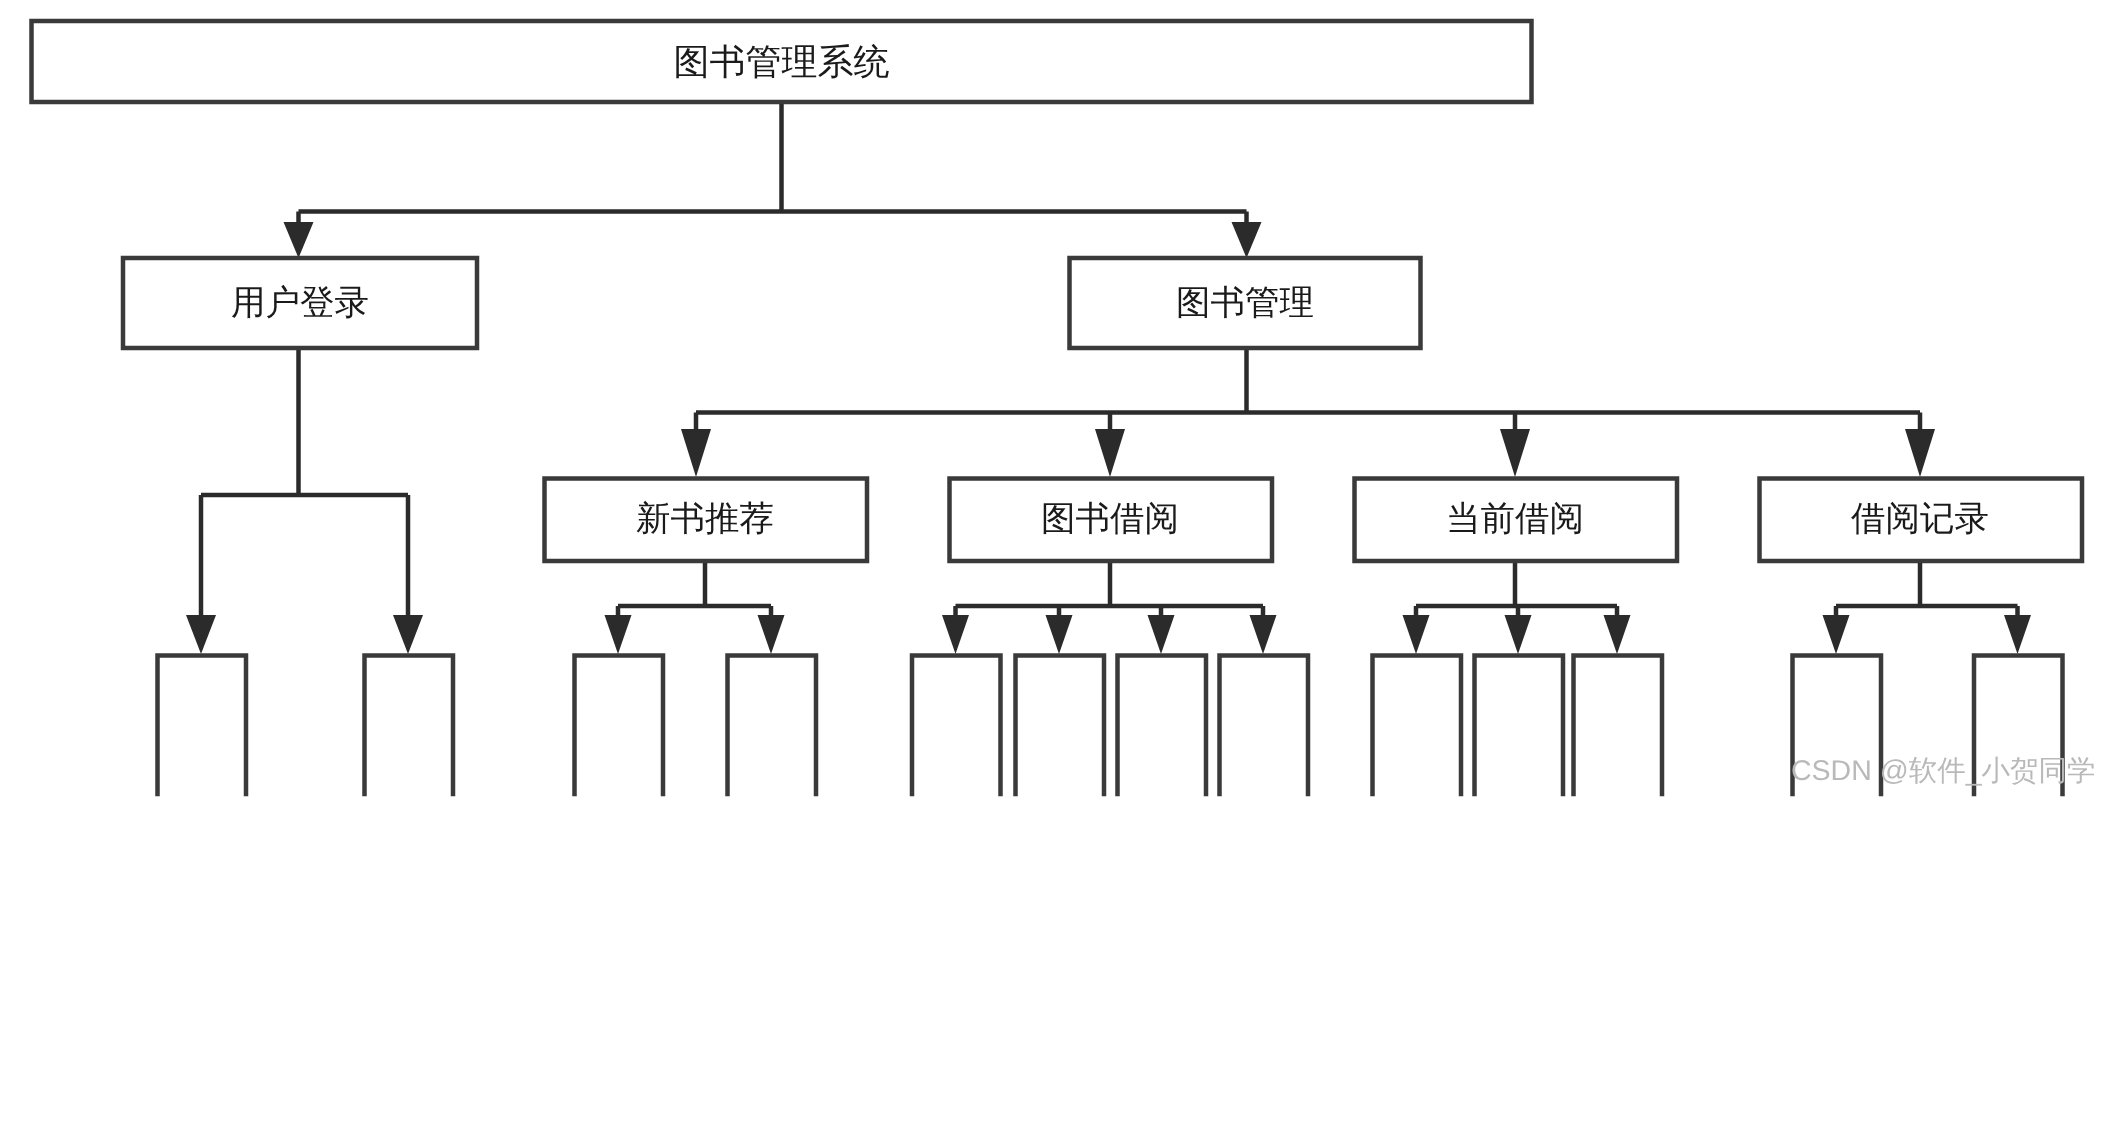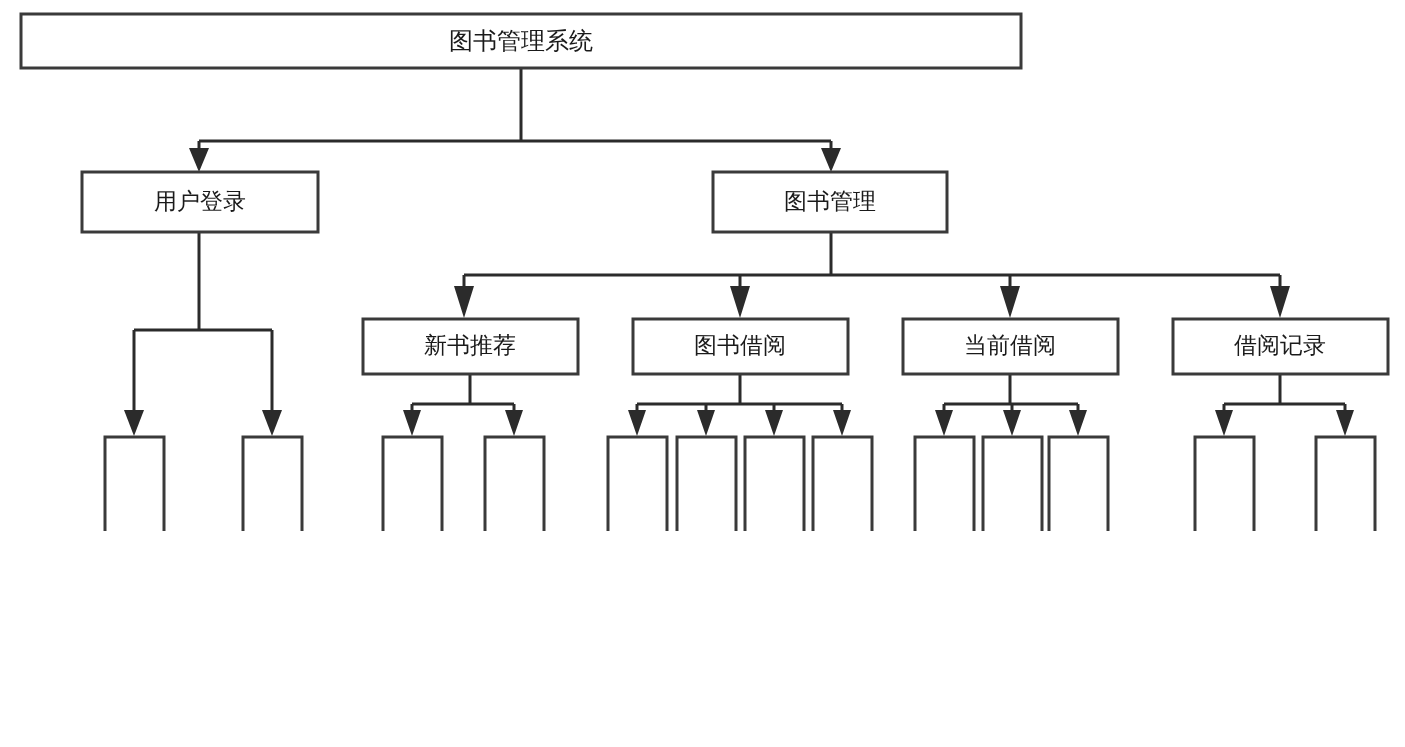--- a/index.html
+++ b/index.html
@@ -239,14 +239,15 @@
   <div class="leaf-label" style="left: 745px; top: 437px; width: 59px; height: 298px; padding-top: 6px; box-sizing: border-box;">编辑图书（管理员）</div>
   <div class="leaf-label" style="left: 813px; top: 437px; width: 59px; height: 298px; padding-top: 6px; box-sizing: border-box;">借阅图书</div>
 
   <div class="leaf-label" style="left: 915px; top: 437px; width: 59px; height: 298px; padding-top: 6px; box-sizing: border-box;">查询图书</div>
   <div class="leaf-label" style="left: 983px; top: 437px; width: 59px; height: 298px; padding-top: 6px; box-sizing: border-box;">归还图书</div>
   <div class="leaf-label" style="left: 1049px; top: 437px; width: 59px; height: 298px; padding-top: 6px; box-sizing: border-box;">确认归还（管理员）</div>
 
   <div class="leaf-label" style="left: 1195px; top: 437px; width: 59px; height: 298px; padding-top: 6px; box-sizing: border-box;">新增借阅记录</div>
   <div class="leaf-label" style="left: 1316px; top: 437px; width: 59px; height: 298px; padding-top: 6px; box-sizing: border-box;">查询借阅记录</div>
 
+  <div class="watermark">CSDN @软件_小贺同学</div>
 
 </div>
 
 </body></html>

